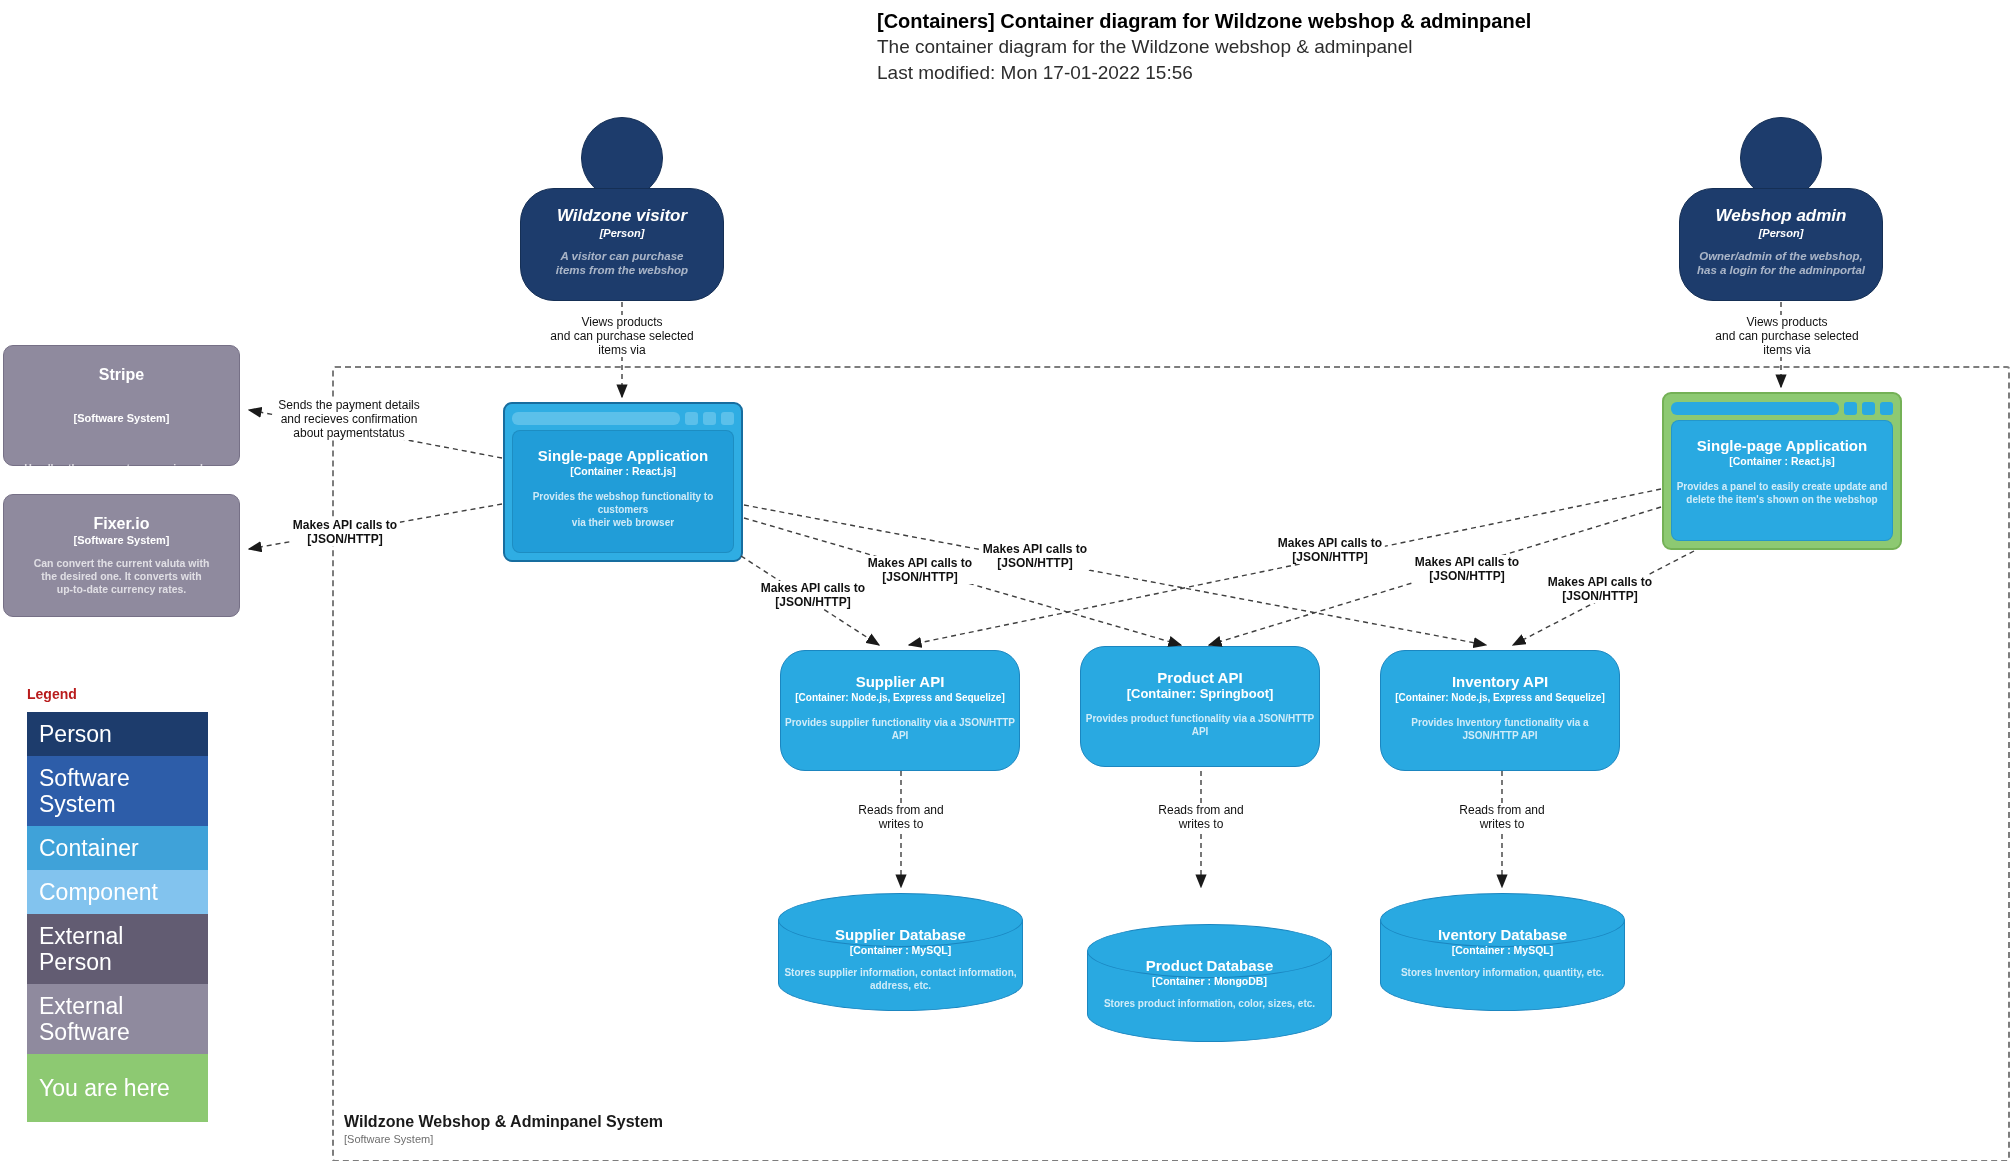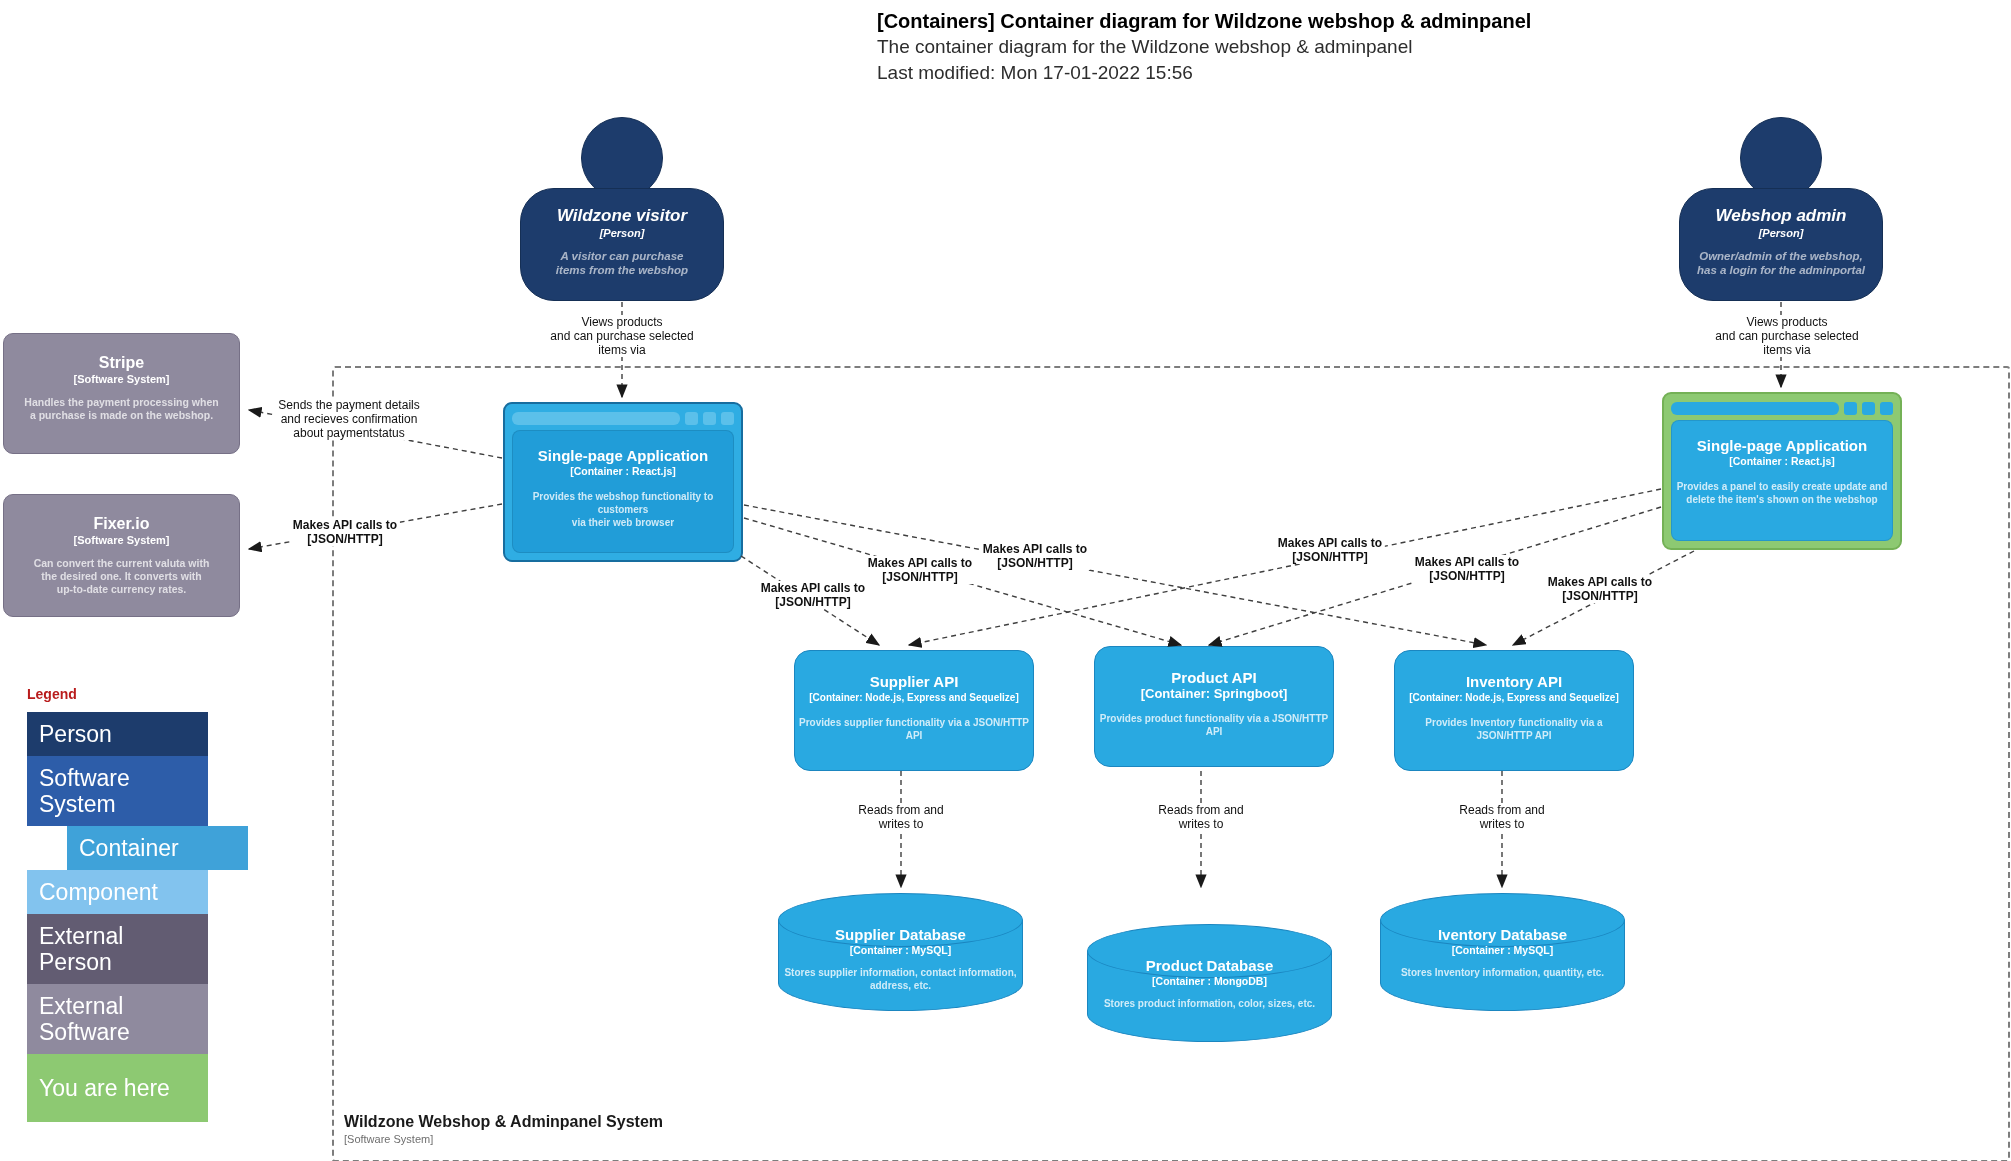--- a/index.html
+++ b/index.html
@@ -51,23 +51,23 @@
   .spa.green-frame .addressbar,.spa.green-frame .sq{background:#29a9e1;}
   .spa .inner{flex:1;border-radius:8px;display:flex;flex-direction:column;align-items:center;
               text-align:center;padding:15px 3px 0 3px;box-sizing:border-box;}
   .spa.blue-frame .inner{background:#219dd8;border:1px solid rgba(0,0,0,0.10);}
   .spa.green-frame .inner{background:#29a9e1;border:1px solid rgba(0,0,0,0.10);}
   .node-title{font-size:15px;font-weight:bold;color:#fff;line-height:19px;}
   .node-type{font-size:10.5px;font-weight:bold;color:#fff;line-height:13px;}
   .node-desc{margin-top:12px;font-size:10.5px;font-weight:bold;color:rgba(255,255,255,0.78);line-height:13px;}
 
   
-  .api-box{position:absolute;width:240px;height:121px;border-radius:16px;background:#29a9e1;
+  .api-box{position:absolute;width:240px;height:121px;border-radius:25px;background:#29a9e1;
            border:1.5px solid #1b86c0;box-sizing:border-box;display:flex;flex-direction:column;
-           align-items:center;text-align:center;padding:21px 2px 0 2px;margin-left:14px;}
+           align-items:center;text-align:center;padding:21px 2px 0 2px;}
 
   
   .db{position:absolute;width:245px;height:118px;}
   .db .db-body{position:absolute;left:0;right:0;top:27px;bottom:0;background:#29a9e1;
                border:1.5px solid #1b86c0;border-top:none;box-sizing:border-box;
                border-radius:0 0 50% 50% / 0 0 28px 28px;}
   .db .db-top{position:absolute;left:0;right:0;top:0;height:54px;background:#29a9e1;
               border:1.5px solid #1b86c0;border-radius:50%;box-sizing:border-box;}
   .db .db-text{position:absolute;left:0;right:0;top:32px;display:flex;flex-direction:column;
                align-items:center;text-align:center;}
@@ -113,21 +113,21 @@
   </div>
 
   <div class="person-head" style="left:1740px;top:117px;"></div>
   <div class="person-body" style="left:1679px;top:188px;">
     <div class="p-name">Webshop admin</div>
     <div class="p-type">[Person]</div>
     <div class="p-desc multiline">Owner/admin of the webshop,
 has a login for the adminportal</div>
   </div>
 
-  <div class="ext-box" style="left:3px;top:333px;">
+  <div class="ext-box" style="left:3px;top:345px;gap:27px;">
     <div class="e-name">Stripe</div>
     <div class="e-type">[Software System]</div>
     <div class="e-desc multiline">Handles the payment processing when
 a purchase is made on the webshop.</div>
   </div>
 
   <div class="ext-box" style="left:3px;top:494px;height:123px;">
     <div class="e-name">Fixer.io</div>
     <div class="e-type">[Software System]</div>
     <div class="e-desc multiline">Can convert the current valuta with
@@ -268,21 +268,21 @@
   <div class="rel-label multiline" style="left:1201px;top:803px;">Reads from and
 writes to</div>
   <div class="rel-label multiline" style="left:1502px;top:803px;">Reads from and
 writes to</div>
 
   <div class="legend">
     <div class="legend-title">Legend</div>
     <div class="legend-row multiline" style="height: 44px; background: rgb(29, 60, 108);">Person</div>
     <div class="legend-row multiline" style="height: 70px; background: rgb(45, 93, 169);">Software
 System</div>
-    <div class="legend-row multiline" style="height: 44px; background: rgb(63, 162, 217); margin-left: 40px;">Container</div>
+    <div class="legend-row multiline" style="height: 44px; background: rgb(63, 162, 217);">Container</div>
     <div class="legend-row multiline" style="height: 44px; background: rgb(130, 195, 238);">Component</div>
     <div class="legend-row multiline" style="height: 70px; background: rgb(98, 92, 114);">External
 Person</div>
     <div class="legend-row multiline" style="height: 70px; background: rgb(143, 138, 158);">External
 Software</div>
     <div class="legend-row multiline" style="height: 68px; background: rgb(141, 201, 114);">You are here</div>
   </div>
 
 </div>
 

